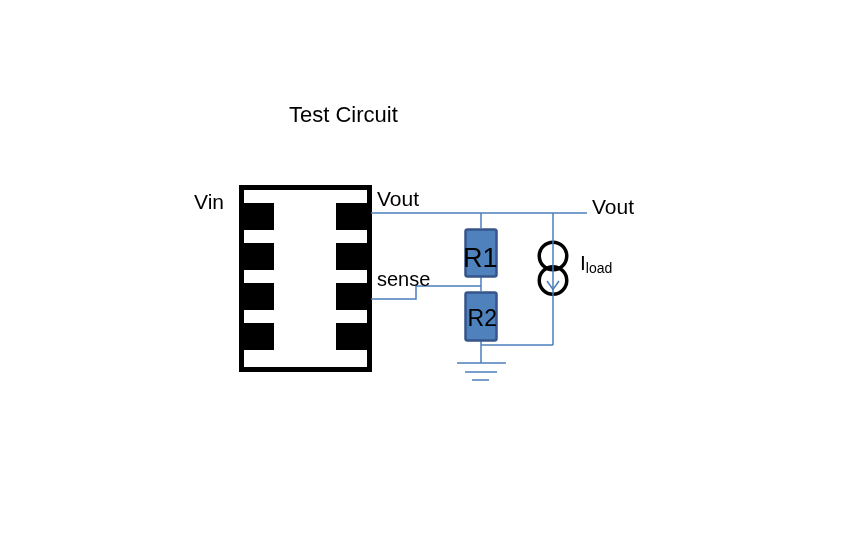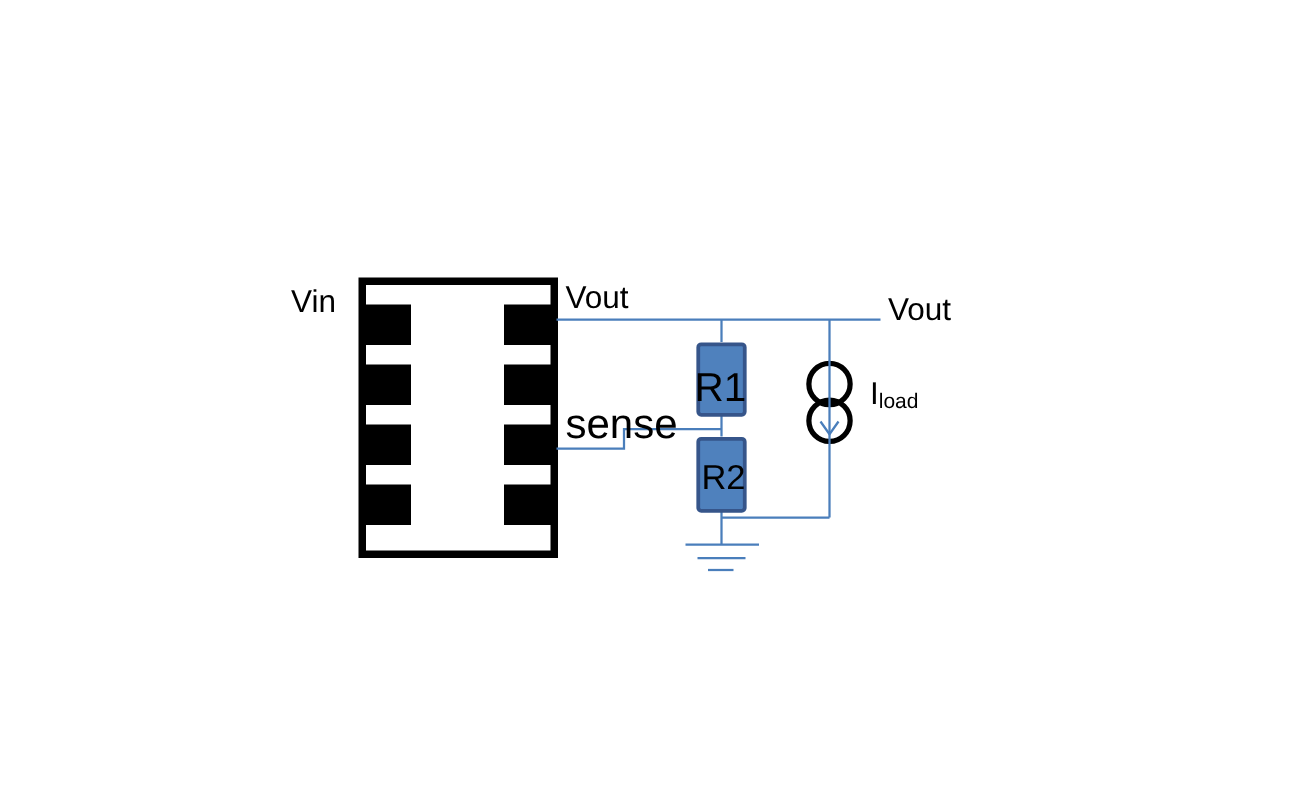--- a/index.html
+++ b/index.html
@@ -15,21 +15,21 @@
   .svg-layer { position: absolute; left: 0; top: 0; }
   .label {
     position: absolute;
     white-space: nowrap;
     line-height: 1;
     color: var(--text, #000000);
   }
   .lbl-title   { left: 289px; top: 104px; font-size: 22px; }
   .lbl-vin     { left: 194px; top: 191px; font-size: 21px; }
   .lbl-voutpin { left: 377px; top: 188px; font-size: 21px; }
-  .lbl-sense   { left: 377px; top: 269px; font-size: 28px; }
+  .lbl-sense   { left: 377px; top: 269px; font-size: 20px; }
   .lbl-voutout { left: 592px; top: 196px; font-size: 21px; }
   .lbl-r1      { left: 463px; top: 245px; width: 34px; font-size: 27px; text-align: left; }
   .lbl-r2      { left: 463px; top: 307px; width: 34px; font-size: 23px; text-align: right; }
   .lbl-iload   { left: 580px; top: 252px; font-size: 21px; text-align: center; }
   .lbl-iload .sub { font-size: 14px; position: relative; top: 3px; }
 
   .chip-body   { fill: var(--background, #fff); stroke: var(--component-outline, #000); stroke-width: 5px; }
   .chip-pad    { fill: var(--component-outline, #000); stroke: none; }
   .wire        { stroke: var(--wire, #4a7ebb); stroke-width: 1.5px; fill: none; }
   .resistor    { fill: var(--resistor-fill, #4f81bd); stroke: var(--resistor-stroke, #36558a); stroke-width: 2.5px; }
@@ -73,20 +73,21 @@
     <rect class="resistor" x="465.5" y="292.5" width="31" height="48" rx="2"></rect>
 
     <g>
       <circle class="cs-circle" cx="553" cy="256" r="13.75"></circle>
       <circle class="cs-circle" cx="553" cy="280.5" r="13.75"></circle>
     </g>
     <path class="wire" d="M553 213 V345"></path>
     <polyline class="wire" points="547,281 553,289.5 559,281"></polyline>
   </svg>
 
+  <div class="label lbl-title">Test Circuit</div>
   <div class="label lbl-vin">Vin</div>
   <div class="label lbl-voutpin">Vout</div>
   <div class="label lbl-sense">sense</div>
   <div class="label lbl-voutout">Vout</div>
   <div class="label lbl-r1">R1</div>
   <div class="label lbl-r2">R2</div>
   <div class="label lbl-iload"><span>I</span><span class="sub">load</span></div>
 
 </div>
 

